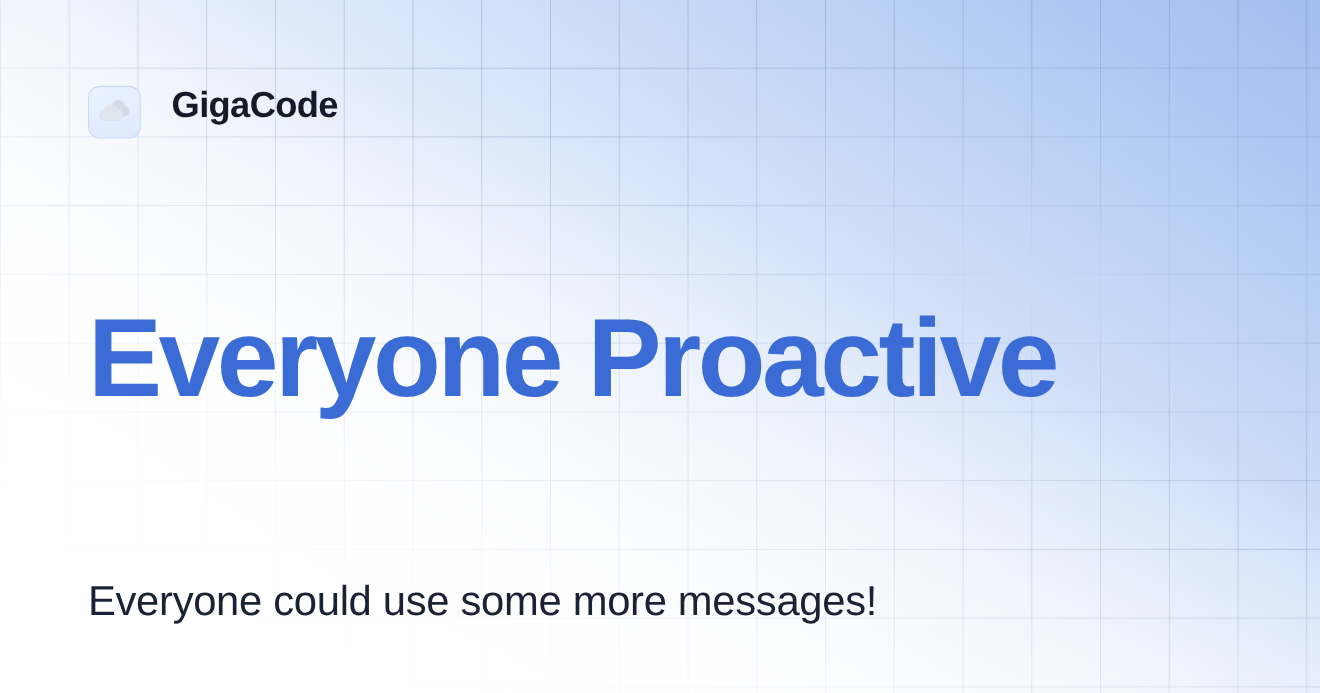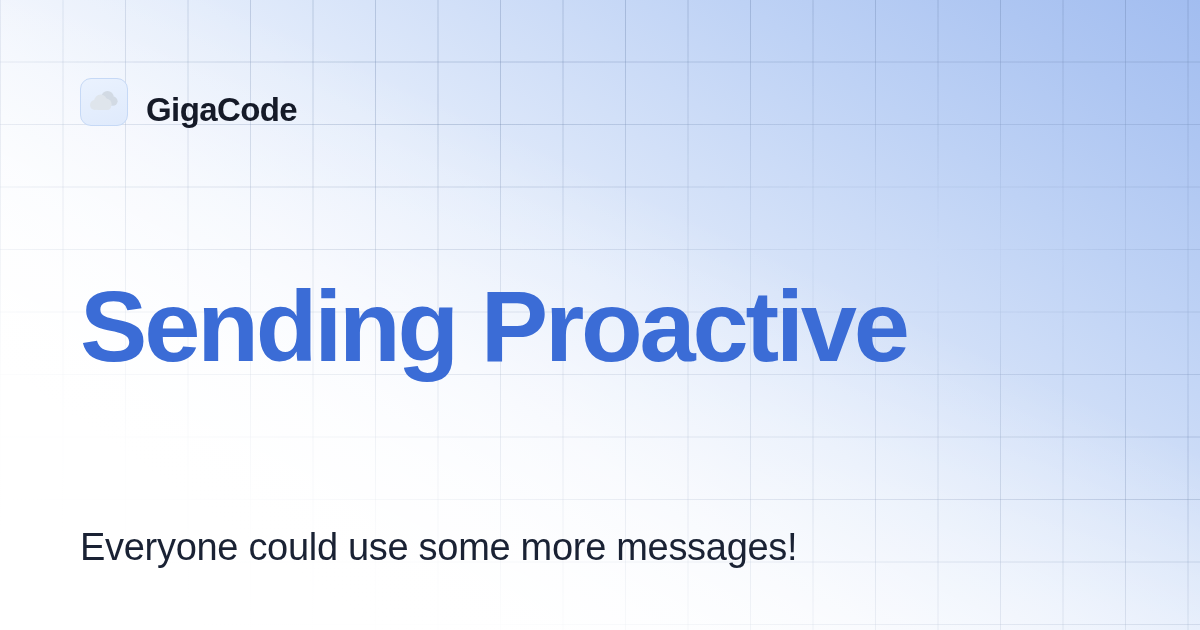--- a/index.html
+++ b/index.html
@@ -70,22 +70,22 @@
 
   
   .content {
     position:absolute; inset:0;
     padding:78px 80px 0 80px;
   }
 
   
   .brand {
     display:flex;
-    align-items:flex-end;
-    gap:18px;
+    align-items:flex-start;
+    gap:28px;
     height:48px;
   }
   .brand-logo {
     width:48px; height:48px;
     border-radius:11px;
     background:linear-gradient(160deg,#eaf2fe 0%,#dfeafc 100%);
     border:1px solid #c6d9f6;
     display:flex;
     align-items:center;
     justify-content:center;
@@ -155,19 +155,19 @@
               <circle cx="17.0" cy="15.2" r="5.6"></circle>
               <rect x="5.6" y="13.2" width="16.4" height="7.8" rx="3.9"></rect>
             </g>
           </svg>
         </span>
       </div>
       <div class="brand-name">GigaCode</div>
     </div>
 
     <div class="headline">
-      <div class="headline-line">Sending Proactive</div>
+      <div class="headline-line">Everyone Proactive</div>
     </div>
 
     <div class="subtitle">Everyone could use some more messages!</div>
 
   </div>
 </div>
 
 </body></html>

